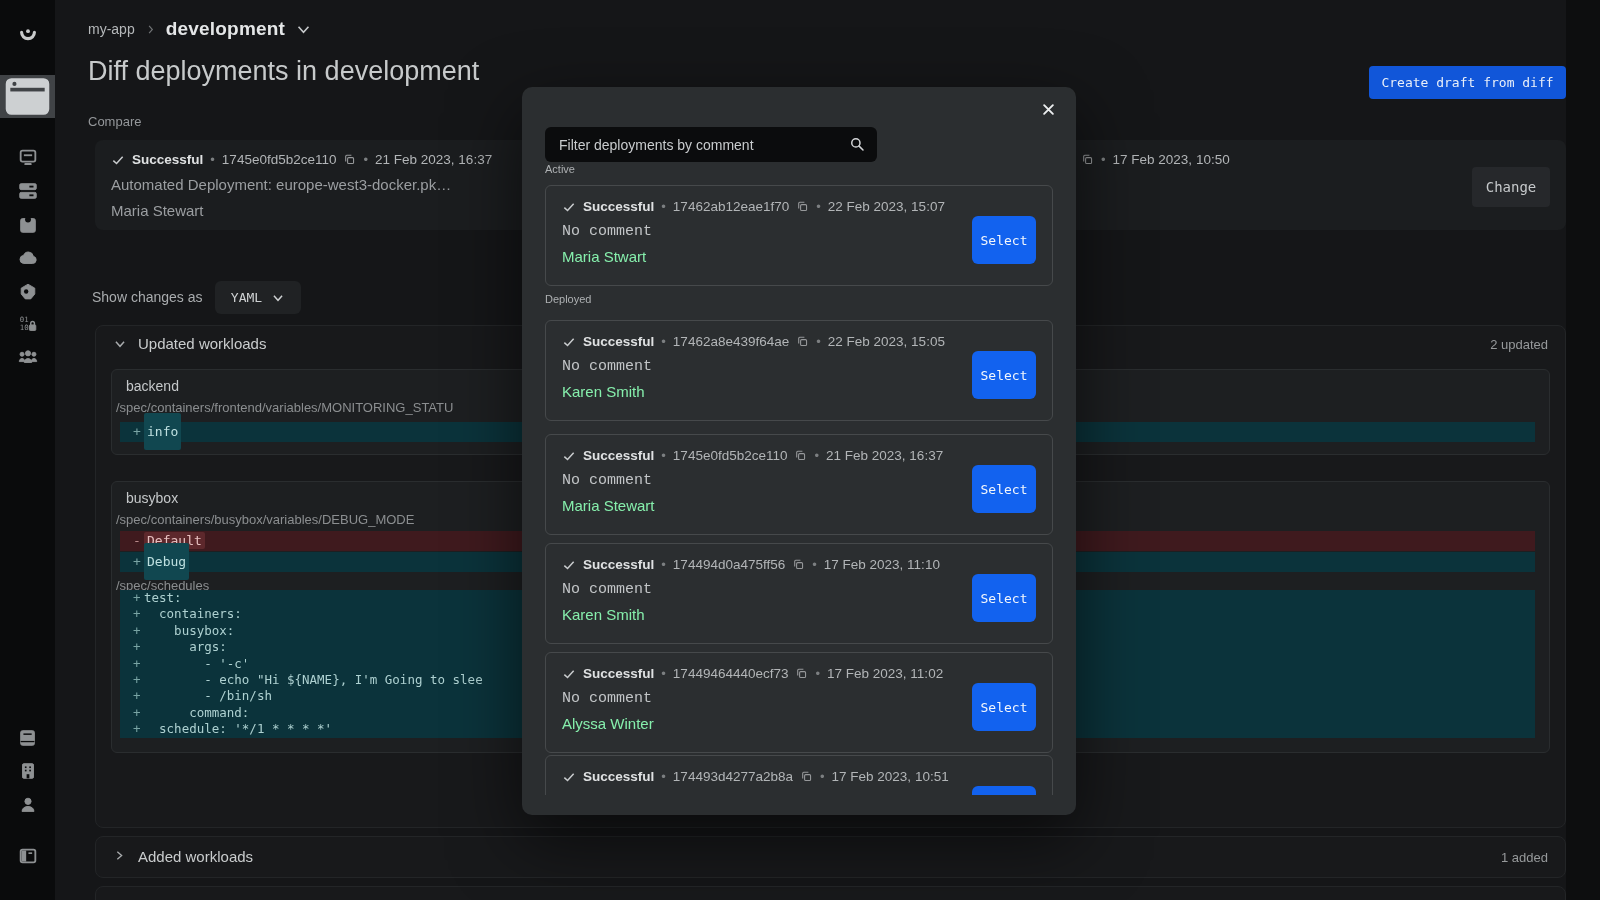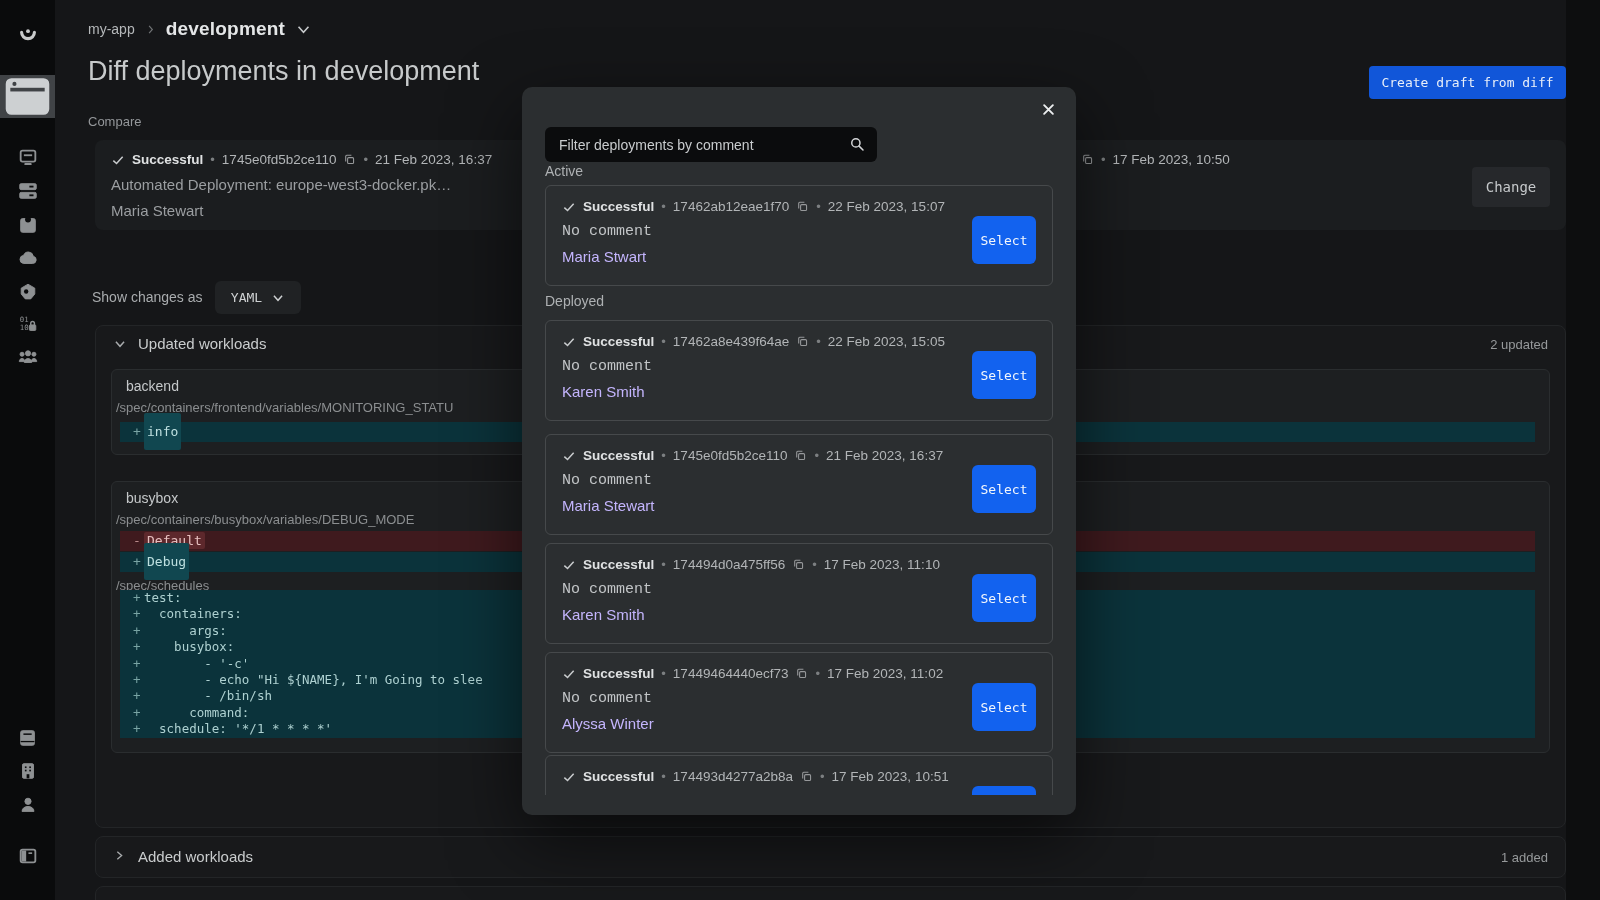--- a/index.html
+++ b/index.html
@@ -71,25 +71,25 @@
   .modal { position:absolute; left:522px; top:87px; width:554px; height:728px; background:#2b2e30; border-radius:10px; box-shadow:0 24px 70px rgba(0,0,0,.6); z-index:20; }
   .modal-clip { position:absolute; left:0; top:0; width:554px; height:708px; overflow:hidden; }
   .modal-close { position:absolute; right:18px; top:14px; width:20px; height:20px; background:none; border:none; cursor:pointer; }
   .modal-close svg { width:15px; height:15px; }
   .search-box { position:absolute; left:23px; top:40px; width:332px; height:35px; background:#0b0c0d; border-radius:6px; }
   .search-box input { position:absolute; left:14px; top:0; width:280px; height:35px; background:transparent; border:none; outline:none; color:#ec4899; font-size:14px; font-family:"Liberation Sans", sans-serif; }
   .search-box input::placeholder { color:#c9ccce; opacity:1; }
   .search-icon { position:absolute; right:11px; top:8px; }
   .search-icon svg { width:18px; height:18px; }
 
-  .group-label { position:absolute; left:23px; font-size:14px; color:#aeb1b3; }
+  .group-label { position:absolute; left:23px; font-size:11px; color:#aeb1b3; }
   .dep-card { position:absolute; left:23px; width:508px; height:101px; border:1px solid #46494b; border-radius:6px; }
   .dep-status { position:absolute; left:16px; top:13px; }
   .dep-comment { position:absolute; left:16px; top:37px; font-size:15px; color:#c2c5c7;font-family:Liberation Mono, monospace; }
-  .dep-author { position:absolute; left:16px; top:62px; font-size:15px; color:#c4b5fd; }
+  .dep-author { position:absolute; left:16px; top:62px; font-size:15px; color:#86efac; }
   .btn-select { position:absolute; right:16px; top:30px; width:64px; height:48px; background:#1262ef; color:#f2f6fc; font-size:13px; border-radius:6px; }
 
   .chev svg { display:block; }
 </style>
 </head>
 <body>
 
 <aside class="sidebar">
   <div class="side-item" style="top:17px">
     <svg viewBox="0 0 24 24">
@@ -273,22 +273,22 @@
 
     <div class="wl-card" style="top:155px;height:272px;">
       <div class="wl-name">busybox</div>
       <div class="wl-path" style="top:30px;">/spec/containers/busybox/variables/DEBUG_MODE</div>
       <div class="diff-row row-rem" style="top:49px;"><span class="sign sign-rem">-</span><span class="tok-rem">Default</span></div>
       <div class="diff-row row-add" style="top:70px;"><span class="sign sign-add">+</span><span class="tok-add">Debug</span></div>
       <div class="wl-path" style="top:96px;">/spec/schedules</div>
       <div class="diff-block" style="top:108px;height:148px;">
         <div class="code-line"><span class="sign sign-add">+</span><span>test:</span></div>
         <div class="code-line"><span class="sign sign-add">+</span><span>  containers:</span></div>
+        <div class="code-line"><span class="sign sign-add">+</span><span>    busybox:</span></div>
         <div class="code-line"><span class="sign sign-add">+</span><span>      args:</span></div>
-        <div class="code-line"><span class="sign sign-add">+</span><span>    busybox:</span></div>
         <div class="code-line"><span class="sign sign-add">+</span><span>        - '-c'</span></div>
         <div class="code-line"><span class="sign sign-add">+</span><span>        - echo "Hi ${NAME}, I'm Going to slee</span></div>
         <div class="code-line"><span class="sign sign-add">+</span><span>        - /bin/sh</span></div>
         <div class="code-line"><span class="sign sign-add">+</span><span>      command:</span></div>
         <div class="code-line"><span class="sign sign-add">+</span><span>  schedule: '*/1 * * * *'</span></div>
       </div>
     </div>
   </section>
 
   <section class="panel" style="top:836px;height:42px;">

